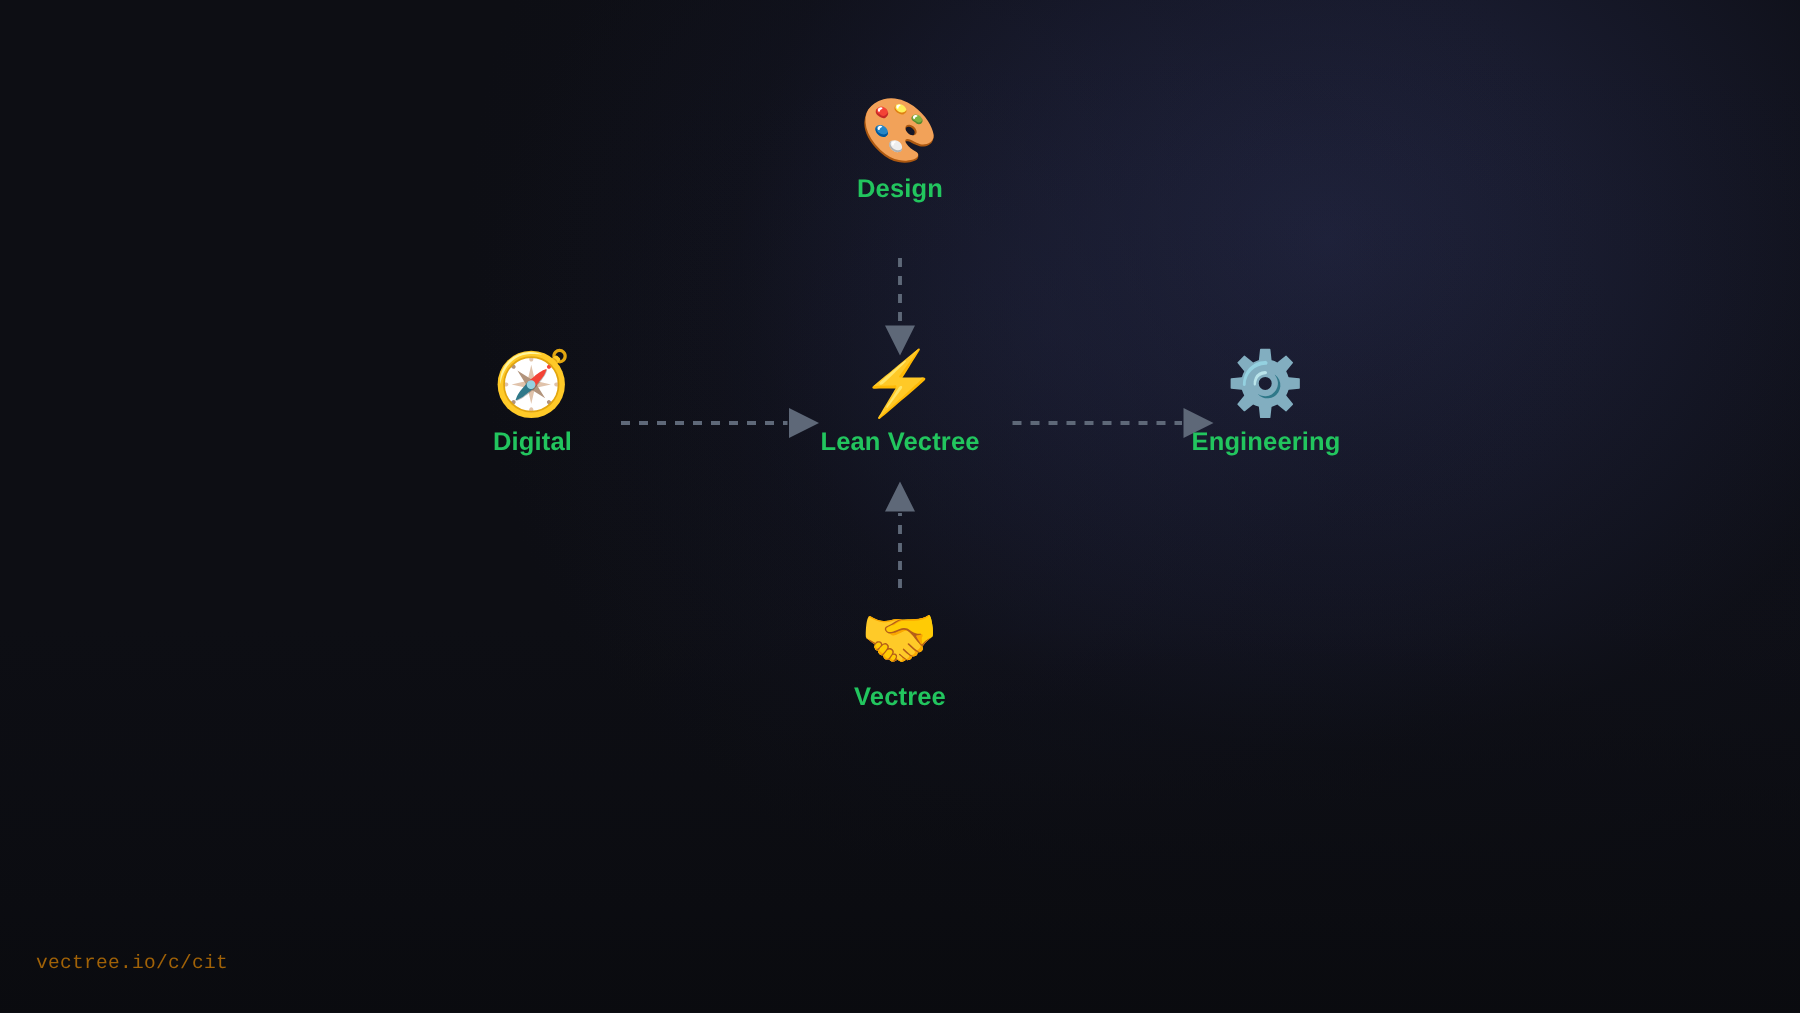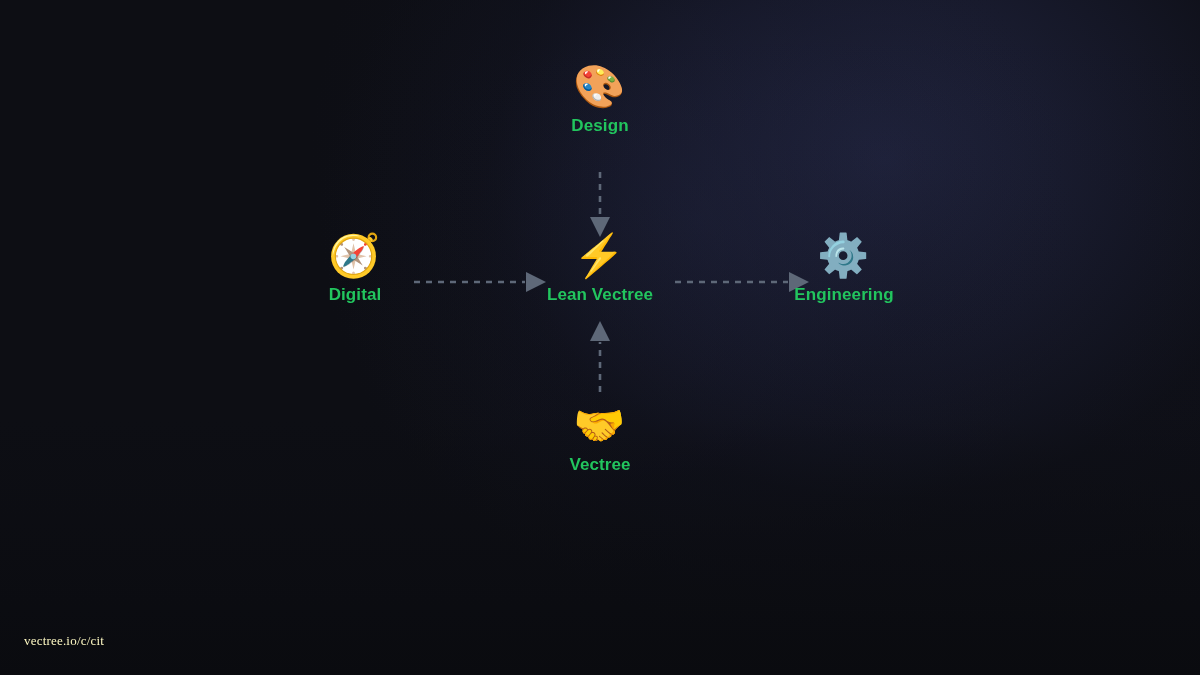--- a/index.html
+++ b/index.html
@@ -140,23 +140,23 @@
   }
   #account-title {
     font-family: "DejaVu Sans Mono", "Liberation Mono", monospace;
     font-size: 31px;
     font-weight: bold;
     color: #ffffff;
     letter-spacing: 0.5px;
     line-height: 1;
   }
   #footer-url {
-    font-family: Liberation Serif, serif;
+    font-family: Liberation Mono, monospace;
     font-size: 13px;
-    color: #fef9c3;
+    color: #a16207;
     letter-spacing: 0.2px;
     padding-bottom: 4px;
   }
 </style>
 </head>
 <body>
 
 <div id="bg-glow-primary"></div>
 <div id="bg-glow-secondary"></div>
 <div id="bg-vignette"></div>

